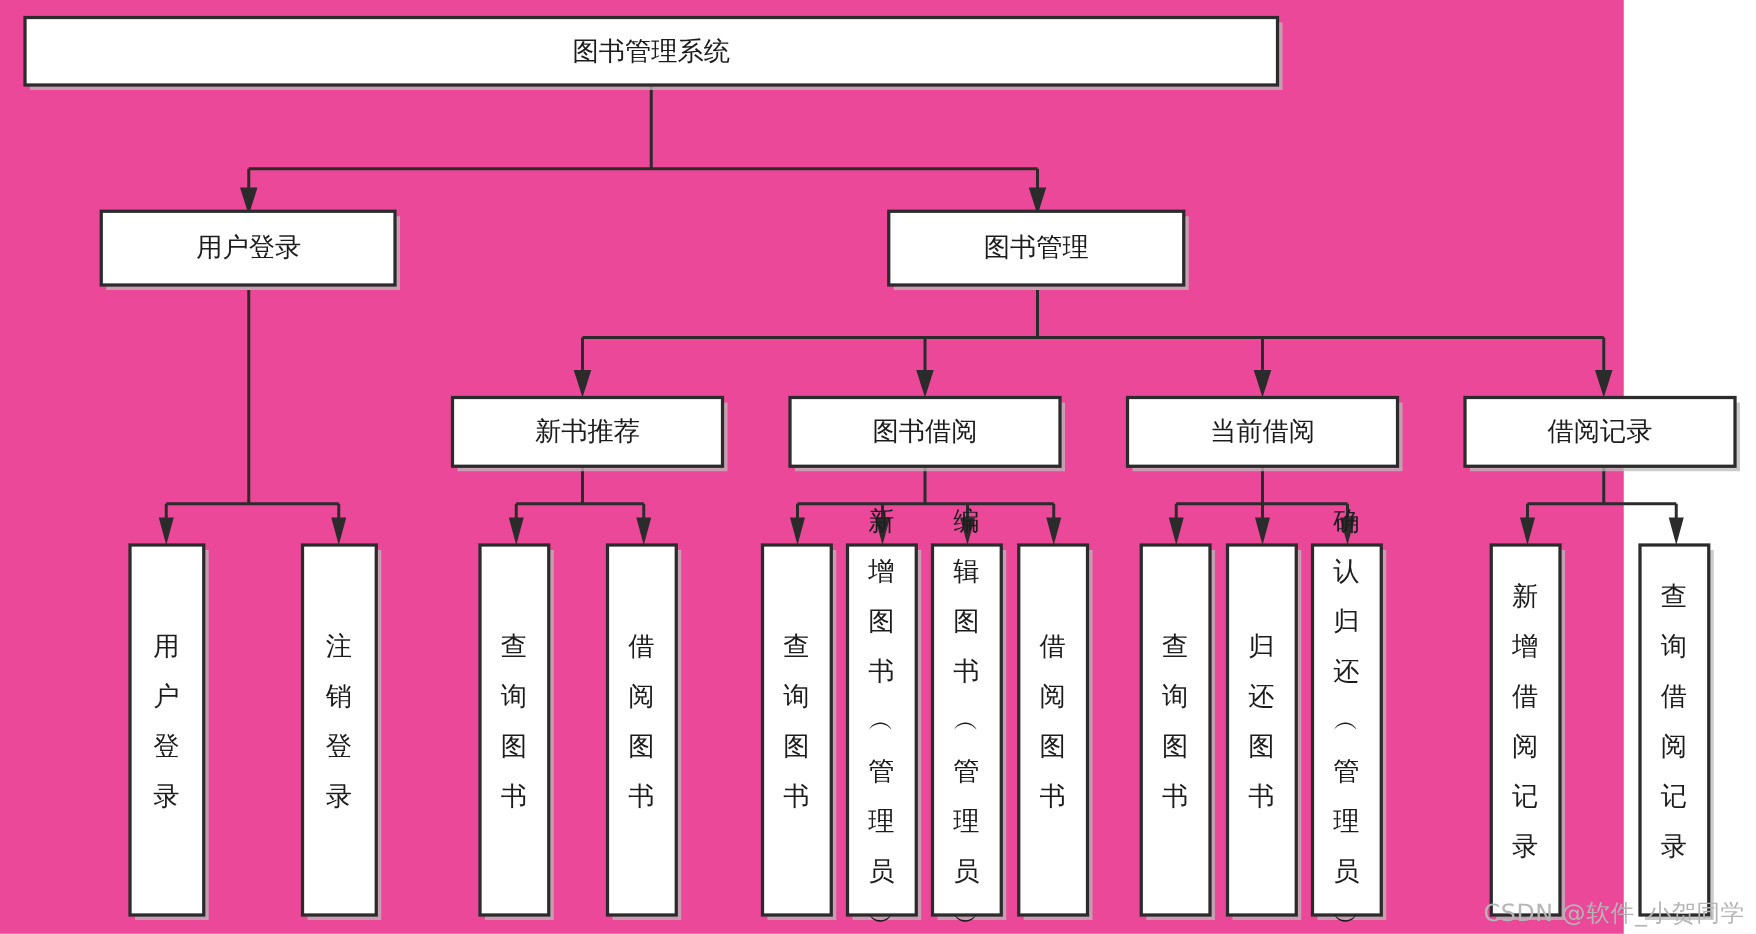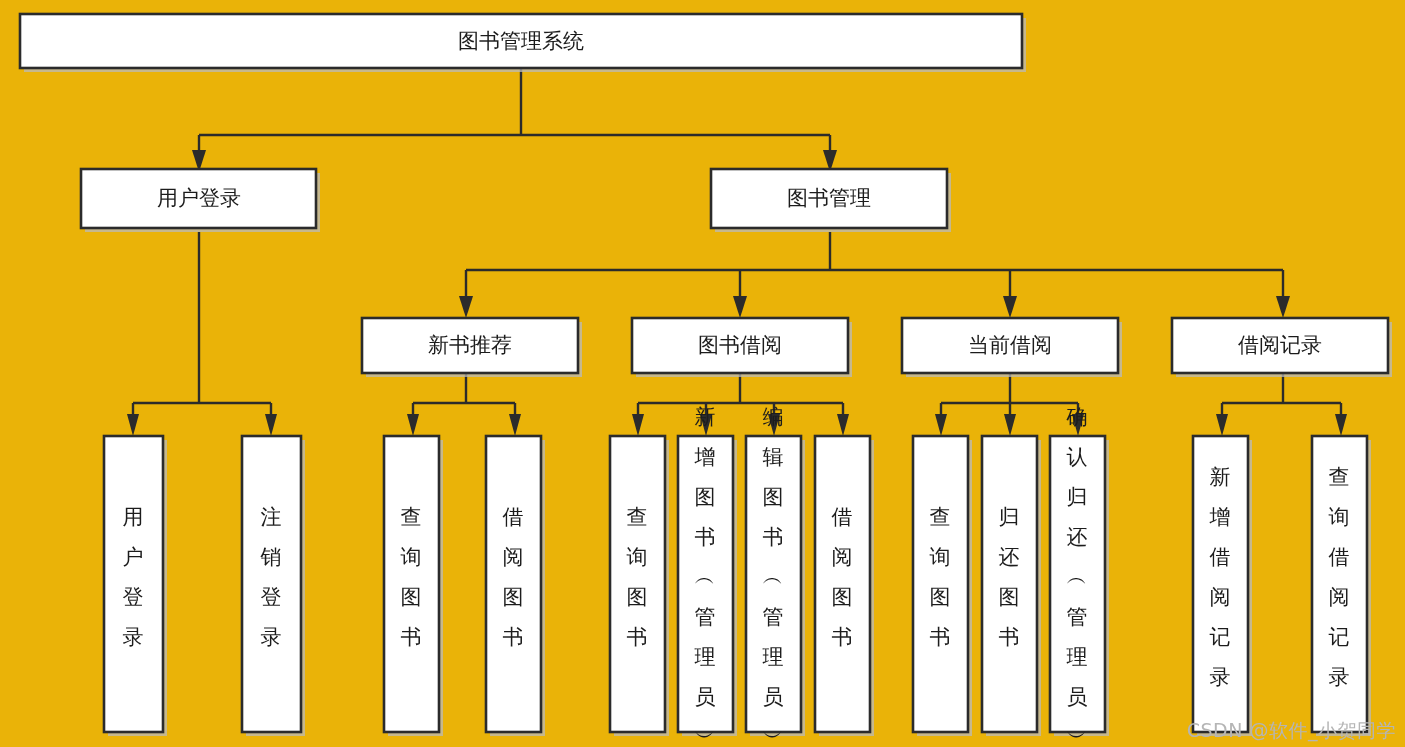--- a/index.html
+++ b/index.html
@@ -9,23 +9,23 @@
   }
   body {
     width: 1405px;
     height: 747px;
     font-family: "DejaVu Sans", "Liberation Sans", sans-serif;
     overflow: hidden;
     position: relative;
   }
   #diagram-root {
     position: relative;
-    width: 1405px;
+    width: 1299px;
     height: 747px;
-    background: #eab308;
+    background: #ec4899;
   }
   svg#tree-svg {
     position: absolute;
     left: 0;
     top: 0;
     width: 1405px;
     height: 747px;
     display: block;
   }
   .node-box {

